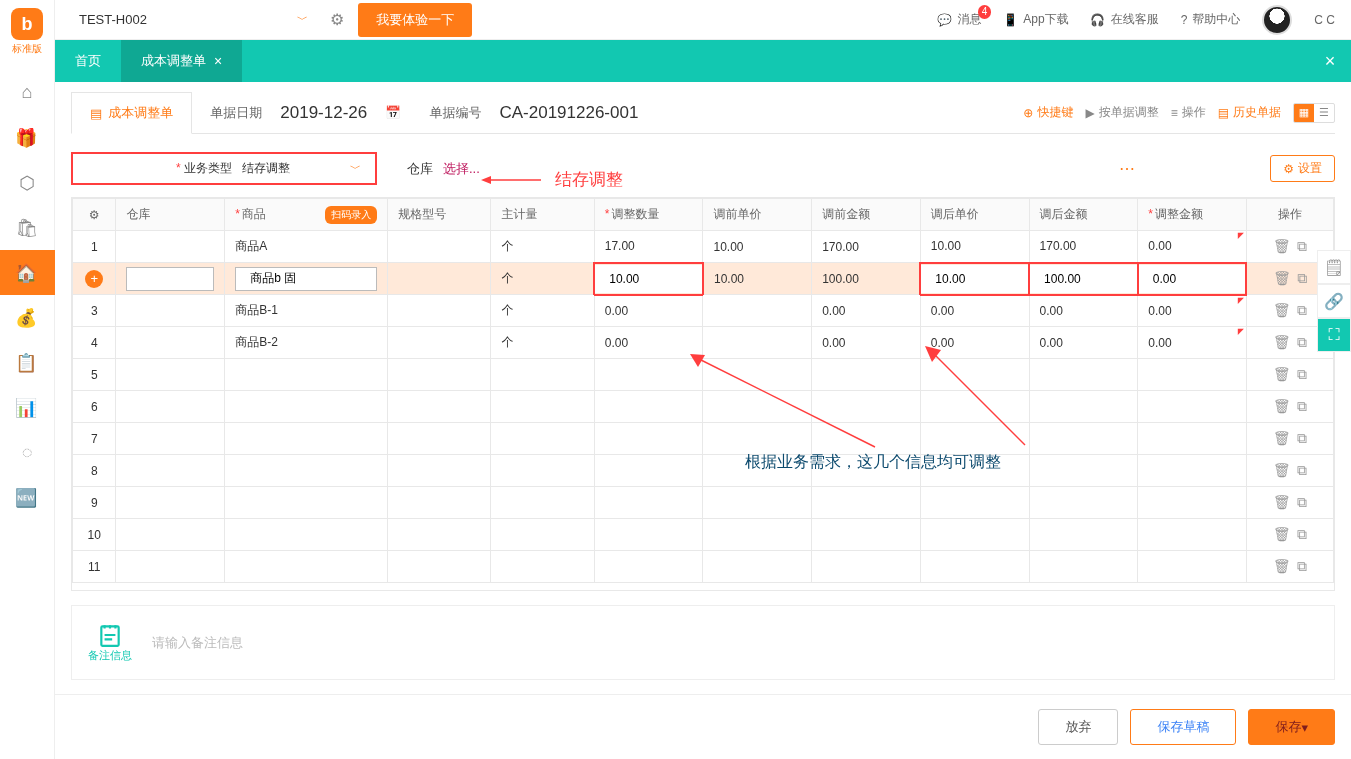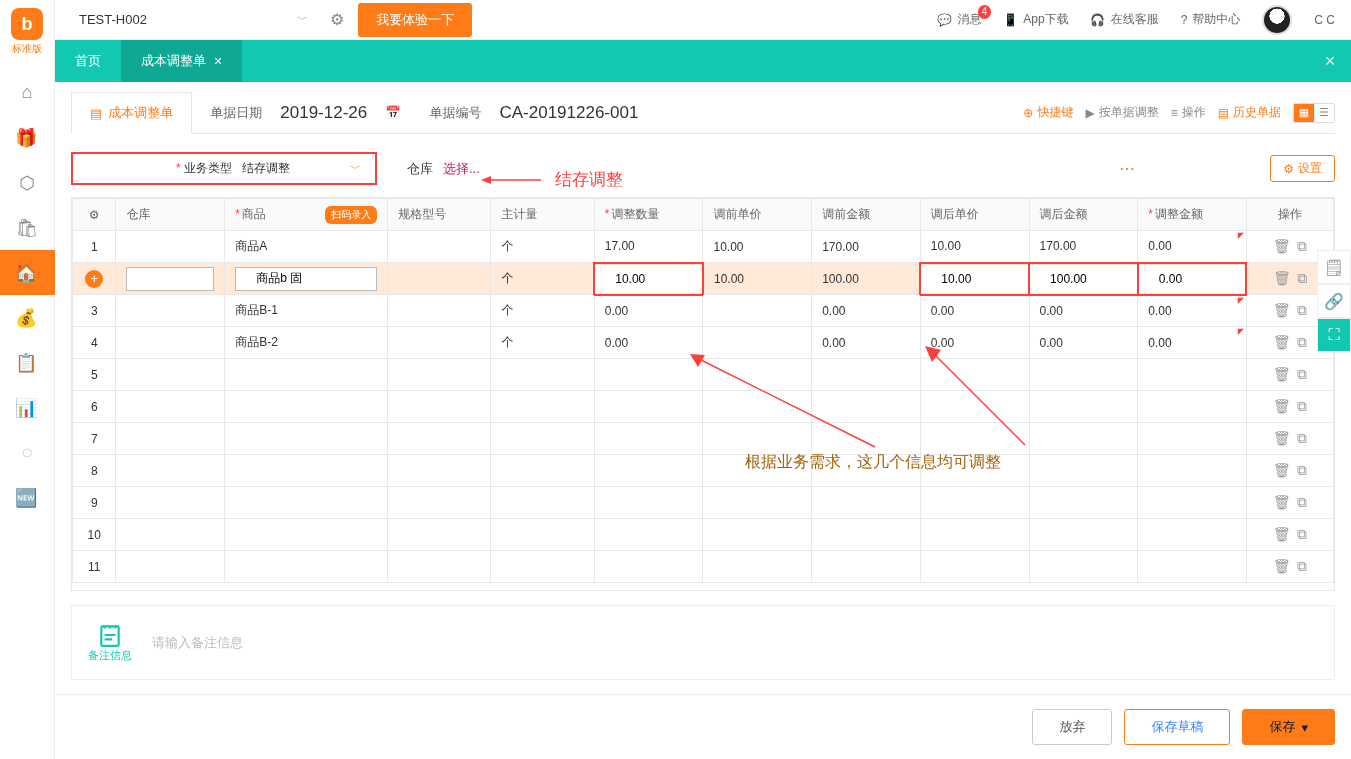--- a/index.html
+++ b/index.html
@@ -48,36 +48,36 @@
 .table-wrap{flex:1;overflow:auto;border:1px solid #e8e8e8}
 table{width:100%;border-collapse:collapse;font-size:12px}
 th,td{border:1px solid #e8e8e8;padding:0 10px;height:32px;text-align:left;background:#fff}
 th{background:#fafafa;color:#666;font-weight:normal}
 th .req{margin-right:2px}
 .col-idx{width:40px;text-align:center}
 .col-act{width:80px;text-align:center}
 .scan-btn{background:#ff7b17;color:#fff;font-size:10px;padding:2px 6px;border-radius:6px;float:right}
 tr.hl td{background:#ffe9d9}
 .add-btn{width:18px;height:18px;border-radius:50%;background:#ff7b17;color:#fff;display:inline-flex;align-items:center;justify-content:center;font-size:13px}
-.inp{border:1px solid #bbb;height:24px;width:100%;padding:0 20px;font-size:12px}
+.inp{border:1px solid #bbb;height:24px;width:100%;padding:0 14px;font-size:12px}
 .redbox{border:2px solid #ff3e3e !important;padding:0 !important}
 .redbox .inp{border:none;height:28px}
 .act-ic{color:#999;font-size:14px;margin:0 3px;cursor:pointer}
 .note-bar{display:flex;align-items:center;gap:20px;padding:16px;margin:14px 0;border:1px solid #eee;background:#fff}
 .note-ic{display:flex;flex-direction:column;align-items:center;color:#12c8b1;font-size:11px}
 .note-ic svg{width:26px;height:26px}
 .note-ph{color:#bbb;font-size:13px}
 .footer{display:flex;justify-content:flex-end;gap:12px;padding:14px 16px;border-top:1px solid #eee}
 .btn{padding:8px 26px;border-radius:3px;font-size:13px;cursor:pointer;border:1px solid #ccc;background:#fff;color:#555}
 .btn.o{border-color:#ff7b17;color:#3b82f6}
-.btn.p{background:#ff7b17;color:#0f172a;border-color:#ff7b17;display:flex;align-items:center;gap:6px}
+.btn.p{background:#ff7b17;color:#7f1d1d;border-color:#ff7b17;display:flex;align-items:center;}
 .rs{position:fixed;right:0;top:250px;display:flex;flex-direction:column}
 .rs div{width:34px;height:34px;display:flex;align-items:center;justify-content:center;background:#fff;border:1px solid #eee;color:#888;font-size:16px}
 .rs .g{background:#12c8b1;color:#fff}
-.anno2{position:absolute;color:#a16207;font-size:16px;pointer-events:none}
+.anno2{position:absolute;color:#0c4a6e;font-size:16px;pointer-events:none}
 svg.arrow{position:absolute;pointer-events:none}
 .tri{color:#ff3e3e;font-size:8px;position:absolute;top:0;right:2px}
 td{position:relative}
 .col-wh{width:100px}
 .col-prod{width:150px}
 .col-spec{width:95px}
 .col-unit{width:95px}
 .col-num{width:100px}
 </style>
 </head>

